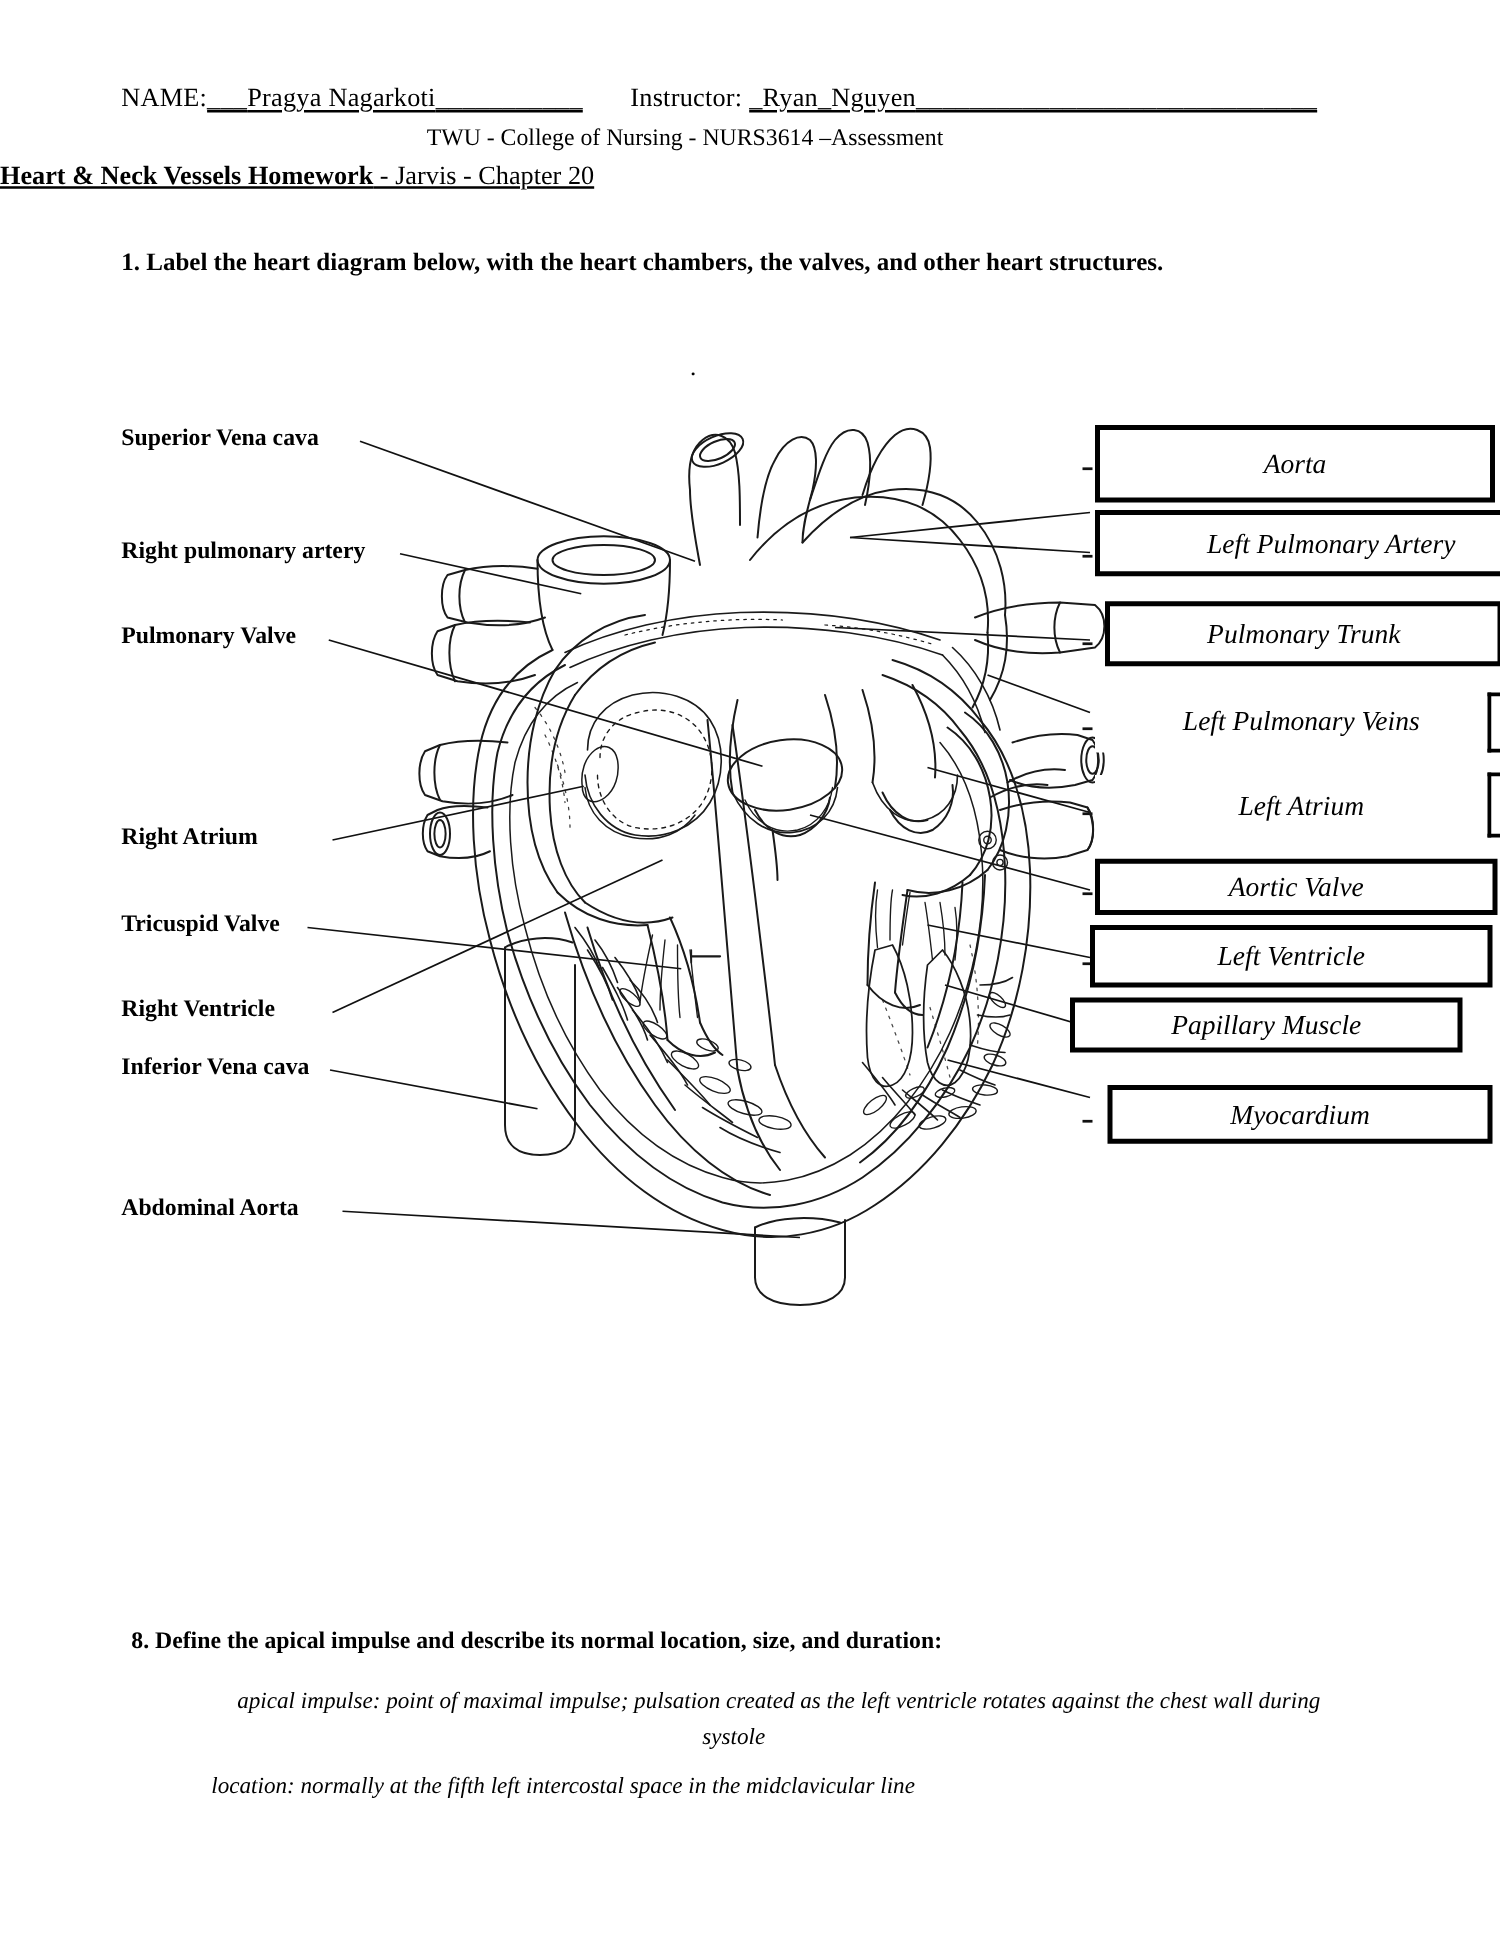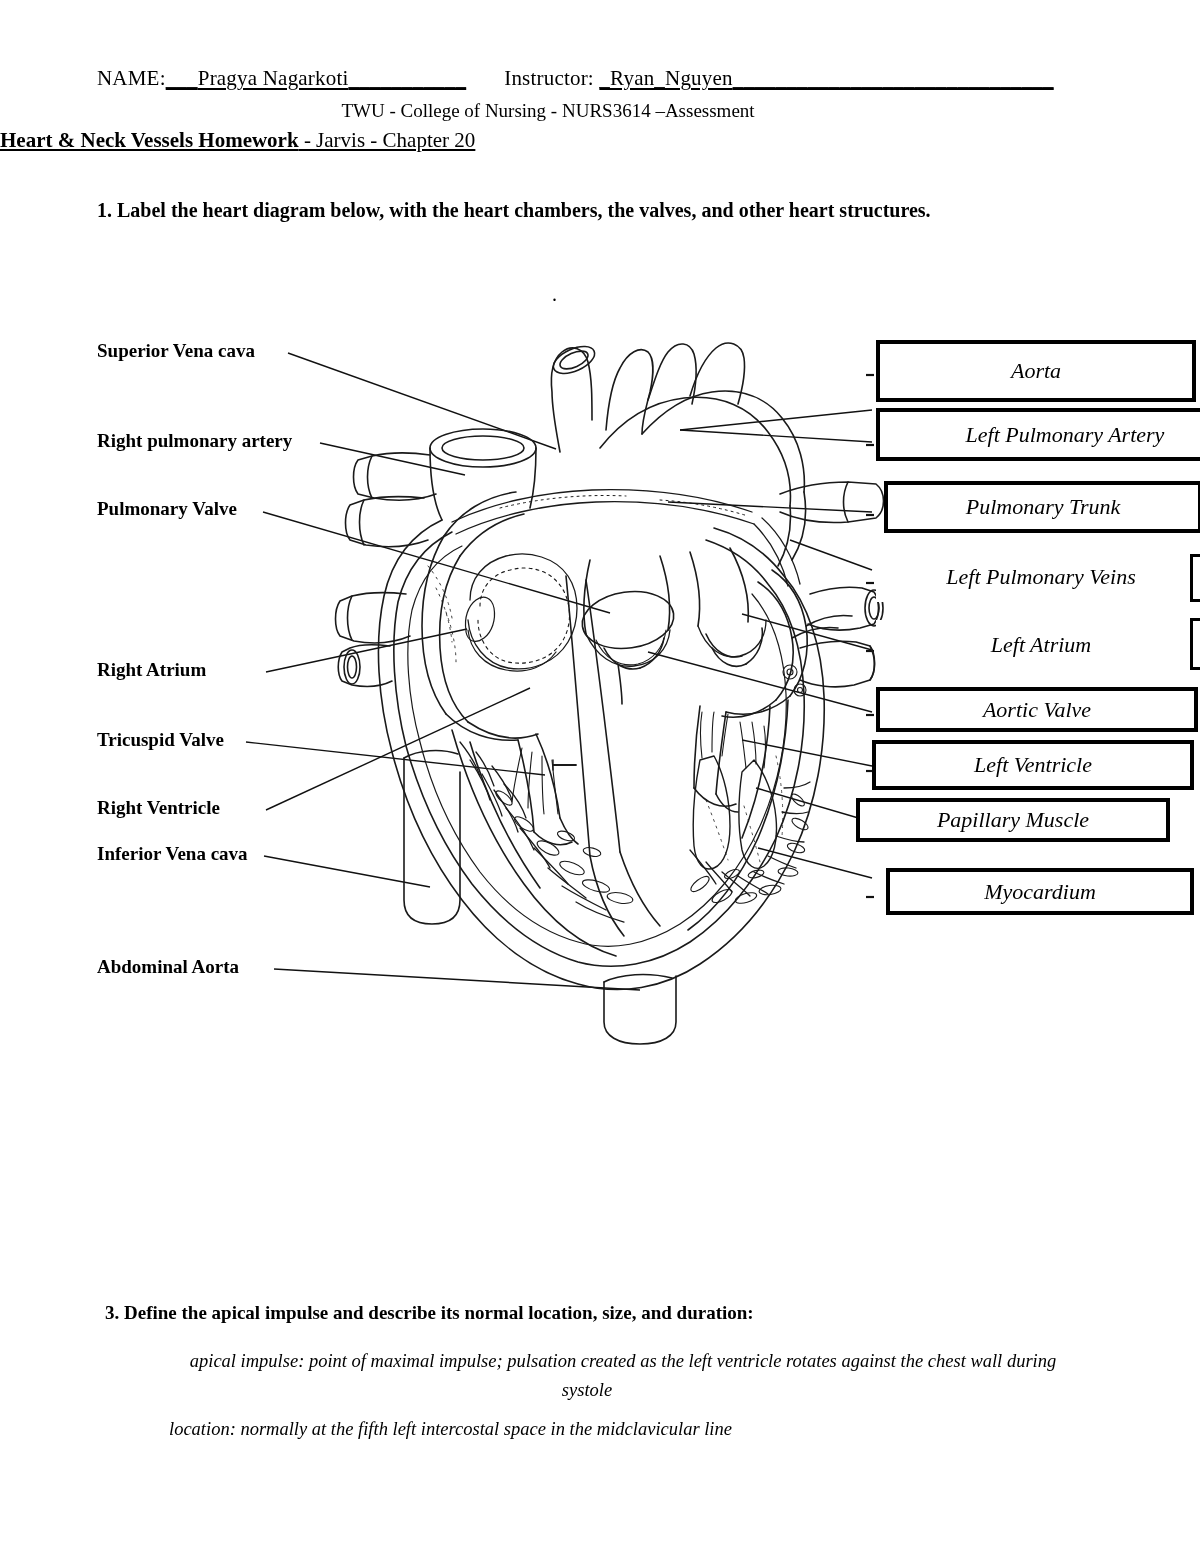--- a/index.html
+++ b/index.html
@@ -465,15 +465,15 @@
     <div class="answer plain" style="left: 876px; top: 552px; width: 330px; height: 50px;">Left Pulmonary Veins</div>
     <div class="answer plain" style="left: 876px; top: 620px; width: 330px; height: 50px;">Left Atrium</div>
     <div class="answer boxed" style="left: 876px; top: 687px; width: 322px; height: 45px;">Aortic Valve</div>
     <div class="answer boxed" style="left: 872px; top: 740px; width: 322px; height: 50px;">Left Ventricle</div>
     <div class="answer boxed" style="left: 856px; top: 798px; width: 314px; height: 44px;">Papillary Muscle</div>
     <div class="answer boxed" style="left: 886px; top: 868px; width: 308px; height: 47px;">Myocardium</div>
     <div class="edge-frag" style="top: 554px; height: 48px; left: 1190px;"></div>
     <div class="edge-frag" style="top: 618px; height: 52px; left: 1190px;"></div>
   </div>
 
-<div id="q2-text">3. Define the apical impulse and describe its normal location, size, and duration:</div>
+<div id="q2-text">8. Define the apical impulse and describe its normal location, size, and duration:</div>
 <div id="q2-answer1" class="answer-para">apical impulse: point of maximal impulse; pulsation created as the left ventricle rotates against the chest wall during systole</div>
 <div id="q2-answer2" class="answer-para">location: normally at the fifth left intercostal space in the midclavicular line</div>
 
 </body></html>

